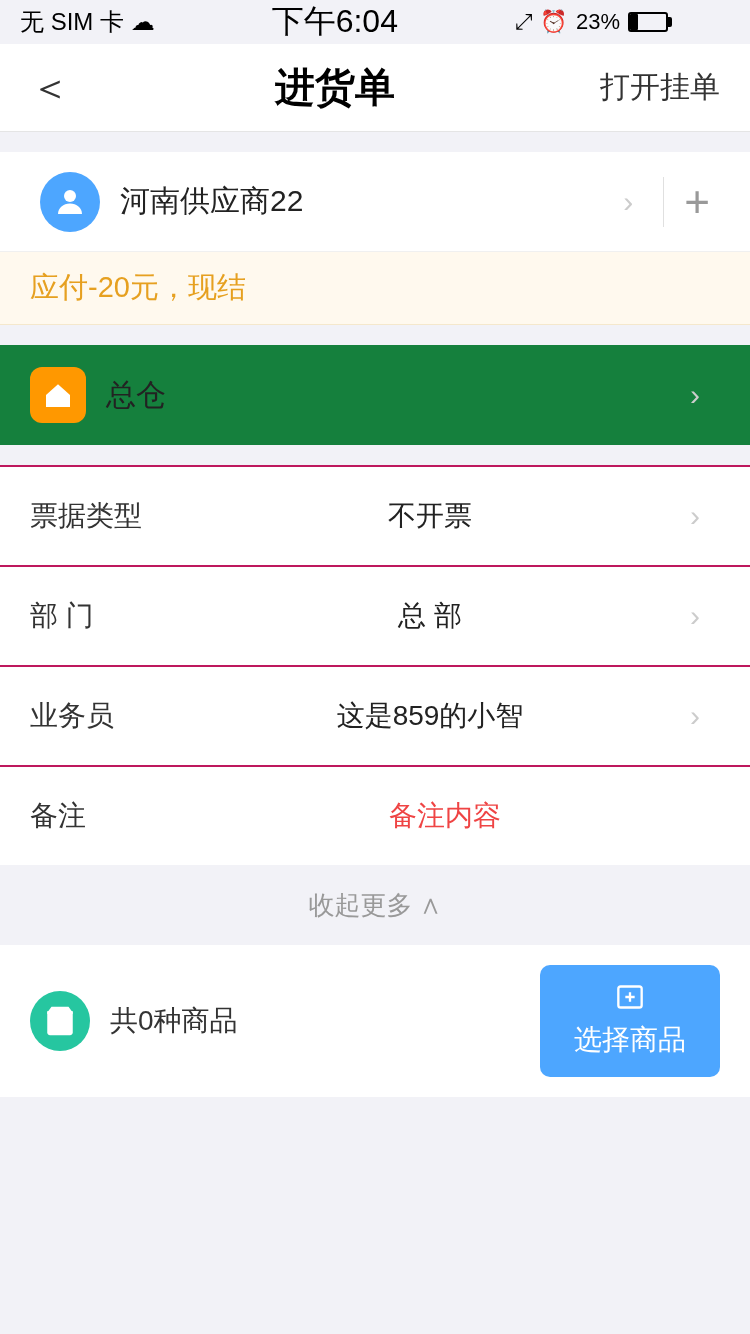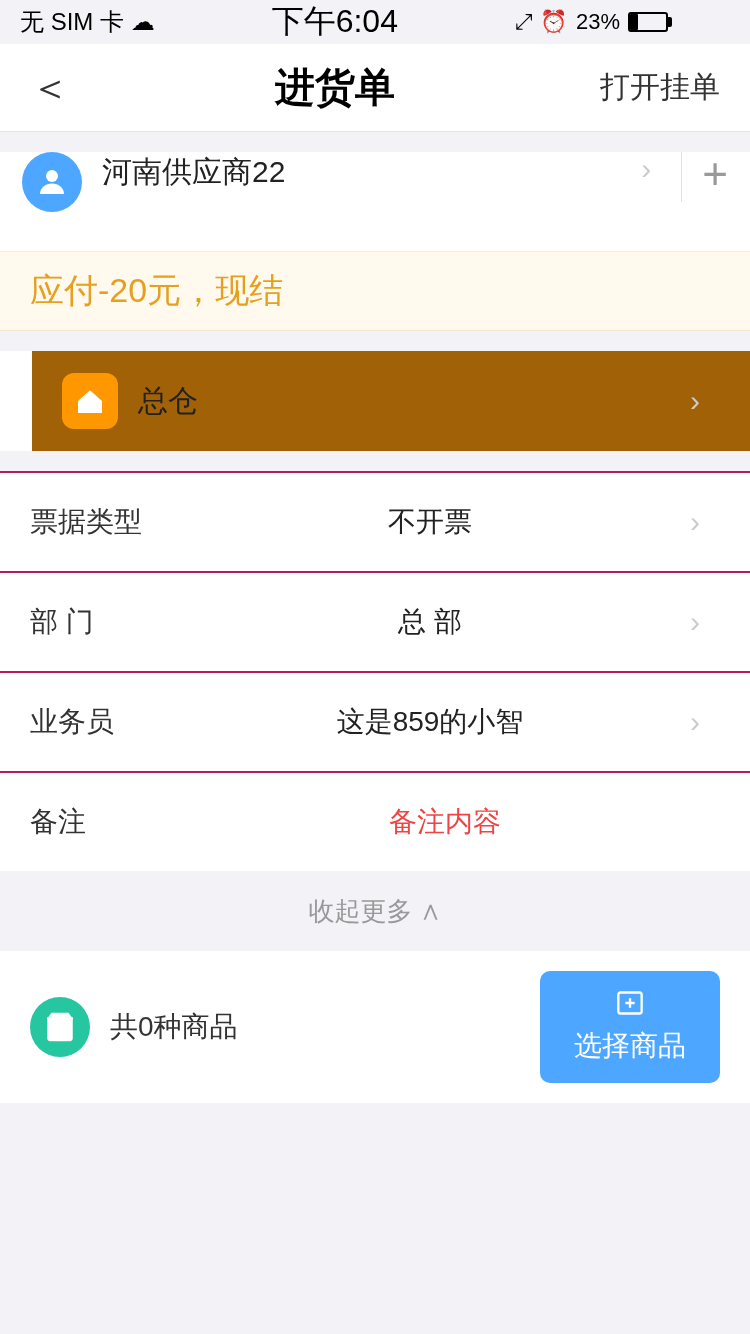--- a/index.html
+++ b/index.html
@@ -106,22 +106,22 @@
     }
 
     
     .card {
       background: #fff;
     }
 
     
     .supplier-row {
       display: flex;
-      align-items: flex-start;
-      padding: 0 22px;
+      align-items: center;
+      padding: 0 40px;
       height: 100px;
       background: #fff;
       border-bottom: 1px solid #f0f0f0;
     }
     .supplier-avatar {
       width: 60px;
       height: 60px;
       border-radius: 50%;
       background: #4da6ff;
       display: flex;
@@ -156,33 +156,32 @@
       width: 1px;
       height: 50px;
       background: #e0e0e0;
       margin: 0 20px 0 10px;
     }
 
     
     .notice-bar {
       background: #fff9ee;
       padding: 16px 30px;
-      font-size: 34px;
+      font-size: 29px;
       color: #e6a020;
       border-bottom: 1px solid #f5e8cc;
     }
 
     
     .warehouse-row {
       display: flex;
       align-items: center;
       padding: 0 30px;
       height: 100px;
-      background: #a16207;
-      margin-left: 32px;
+      background: #15803d;
     }
     .warehouse-icon {
       width: 56px;
       height: 56px;
       border-radius: 12px;
       background: #ff9800;
       display: flex;
       align-items: center;
       justify-content: center;
       margin-right: 20px;

